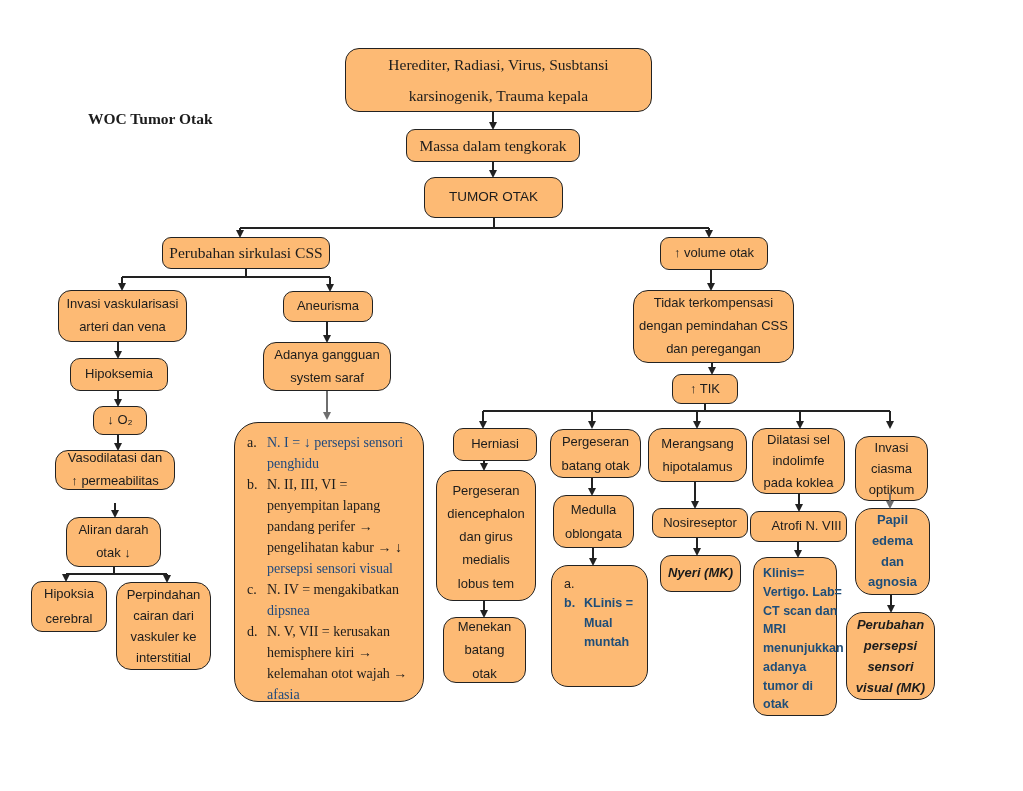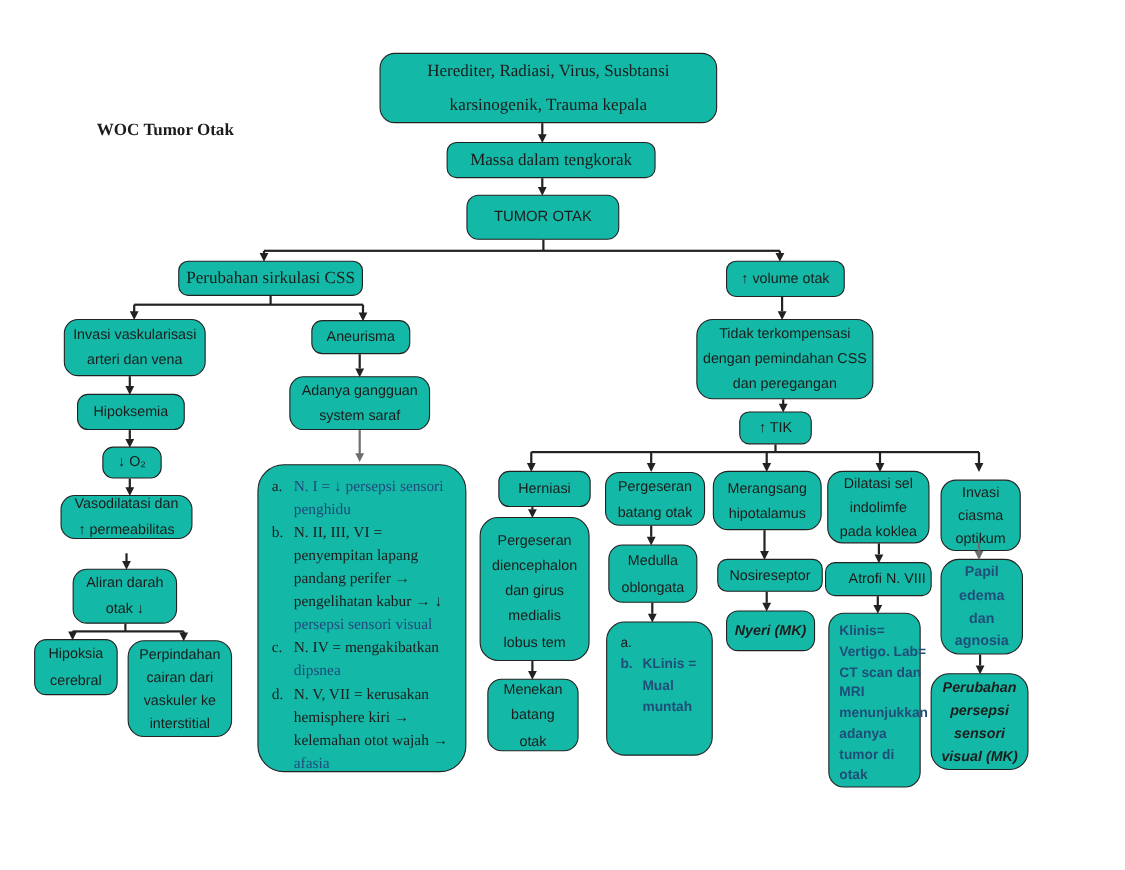--- a/index.html
+++ b/index.html
@@ -1,18 +1,18 @@
 <!DOCTYPE html>
 <html style="--blue-sans: #1F4E79; --blue-serif: #1F497D;"><head>
 <meta charset="utf-8">
 <style>
   html,body{margin:0;padding:0;background:#ffffff;}
   #canvas{position:relative;width:1023px;height:791px;background:#ffffff;overflow:hidden;
           font-family:"Liberation Sans",sans-serif;color:#1c1c1c;}
-  .node{position:absolute;box-sizing:border-box;border:1.4px solid #222222;background:#14b8a6;
+  .node{position:absolute;box-sizing:border-box;border:1.4px solid #222222;background:#fdba74;
         display:flex;align-items:center;justify-content:center;text-align:center;
         white-space:pre-line;padding:2px 4px;}
   .serif{font-family:"Liberation Serif",serif;}
   .sans{font-family:"Liberation Sans",sans-serif;}
   .bold{font-weight:700;}
   .italic{font-style:italic;}
   .blueS{color:var(--blue-sans);font-weight:700;}
   .blueR{color:var(--blue-serif);}
   .left{text-align:left;justify-content:flex-start;}
   .top{align-items:flex-start;}
@@ -26,21 +26,21 @@
   #woc-title{position:absolute;left:88px;top:110px;font-family:"Liberation Serif",serif;
          font-weight:700;font-size:15.5px;}
 </style>
 </head>
 <body>
 
 <div id="canvas">
   <div id="woc-title">WOC Tumor Otak</div>
 <div class="node serif" style="left: 345px; top: 48px; width: 307px; height: 64px; font-size: 15.5px; line-height: 2; border-radius: 14px;">Herediter, Radiasi, Virus, Susbtansi
 karsinogenik, Trauma kepala</div>
-    <div class="node serif" style="left: 406px; top: 129px; width: 190px; height: 33px; font-size: 15.5px; line-height: 1.4; border-radius: 9px;">Massa dalam tengkorak</div>
+    <div class="node serif" style="left: 406px; top: 129px; width: 174px; height: 33px; font-size: 15.5px; line-height: 1.4; border-radius: 9px;">Massa dalam tengkorak</div>
     <div class="node sans" style="left: 424px; top: 177px; width: 139px; height: 41px; font-size: 13.5px; line-height: 1.4; border-radius: 11px;">TUMOR OTAK</div>
     <div class="node serif" style="left: 162px; top: 237px; width: 168px; height: 32px; font-size: 15.5px; line-height: 1.4; border-radius: 9px;">Perubahan sirkulasi CSS</div>
     <div class="node sans" style="left: 660px; top: 237px; width: 108px; height: 33px; font-size: 13px; line-height: 1.4; border-radius: 9px;">↑ volume otak</div>
     <div class="node sans" style="left: 58px; top: 290px; width: 129px; height: 52px; font-size: 13px; line-height: 1.75; border-radius: 13px;">Invasi vaskularisasi
 arteri dan vena</div>
     <div class="node sans" style="left: 283px; top: 291px; width: 90px; height: 31px; font-size: 13px; line-height: 1.4; border-radius: 10px;">Aneurisma</div>
     <div class="node sans" style="left: 70px; top: 358px; width: 98px; height: 33px; font-size: 13px; line-height: 1.4; border-radius: 10px;">Hipoksemia</div>
     <div class="node sans" style="left: 93px; top: 406px; width: 54px; height: 29px; font-size: 13px; line-height: 1.3; border-radius: 10px;">↓ O₂</div>
     <div class="node sans" style="left: 263px; top: 342px; width: 128px; height: 49px; font-size: 13px; line-height: 1.75; border-radius: 13px;">Adanya gangguan
 system saraf</div>

